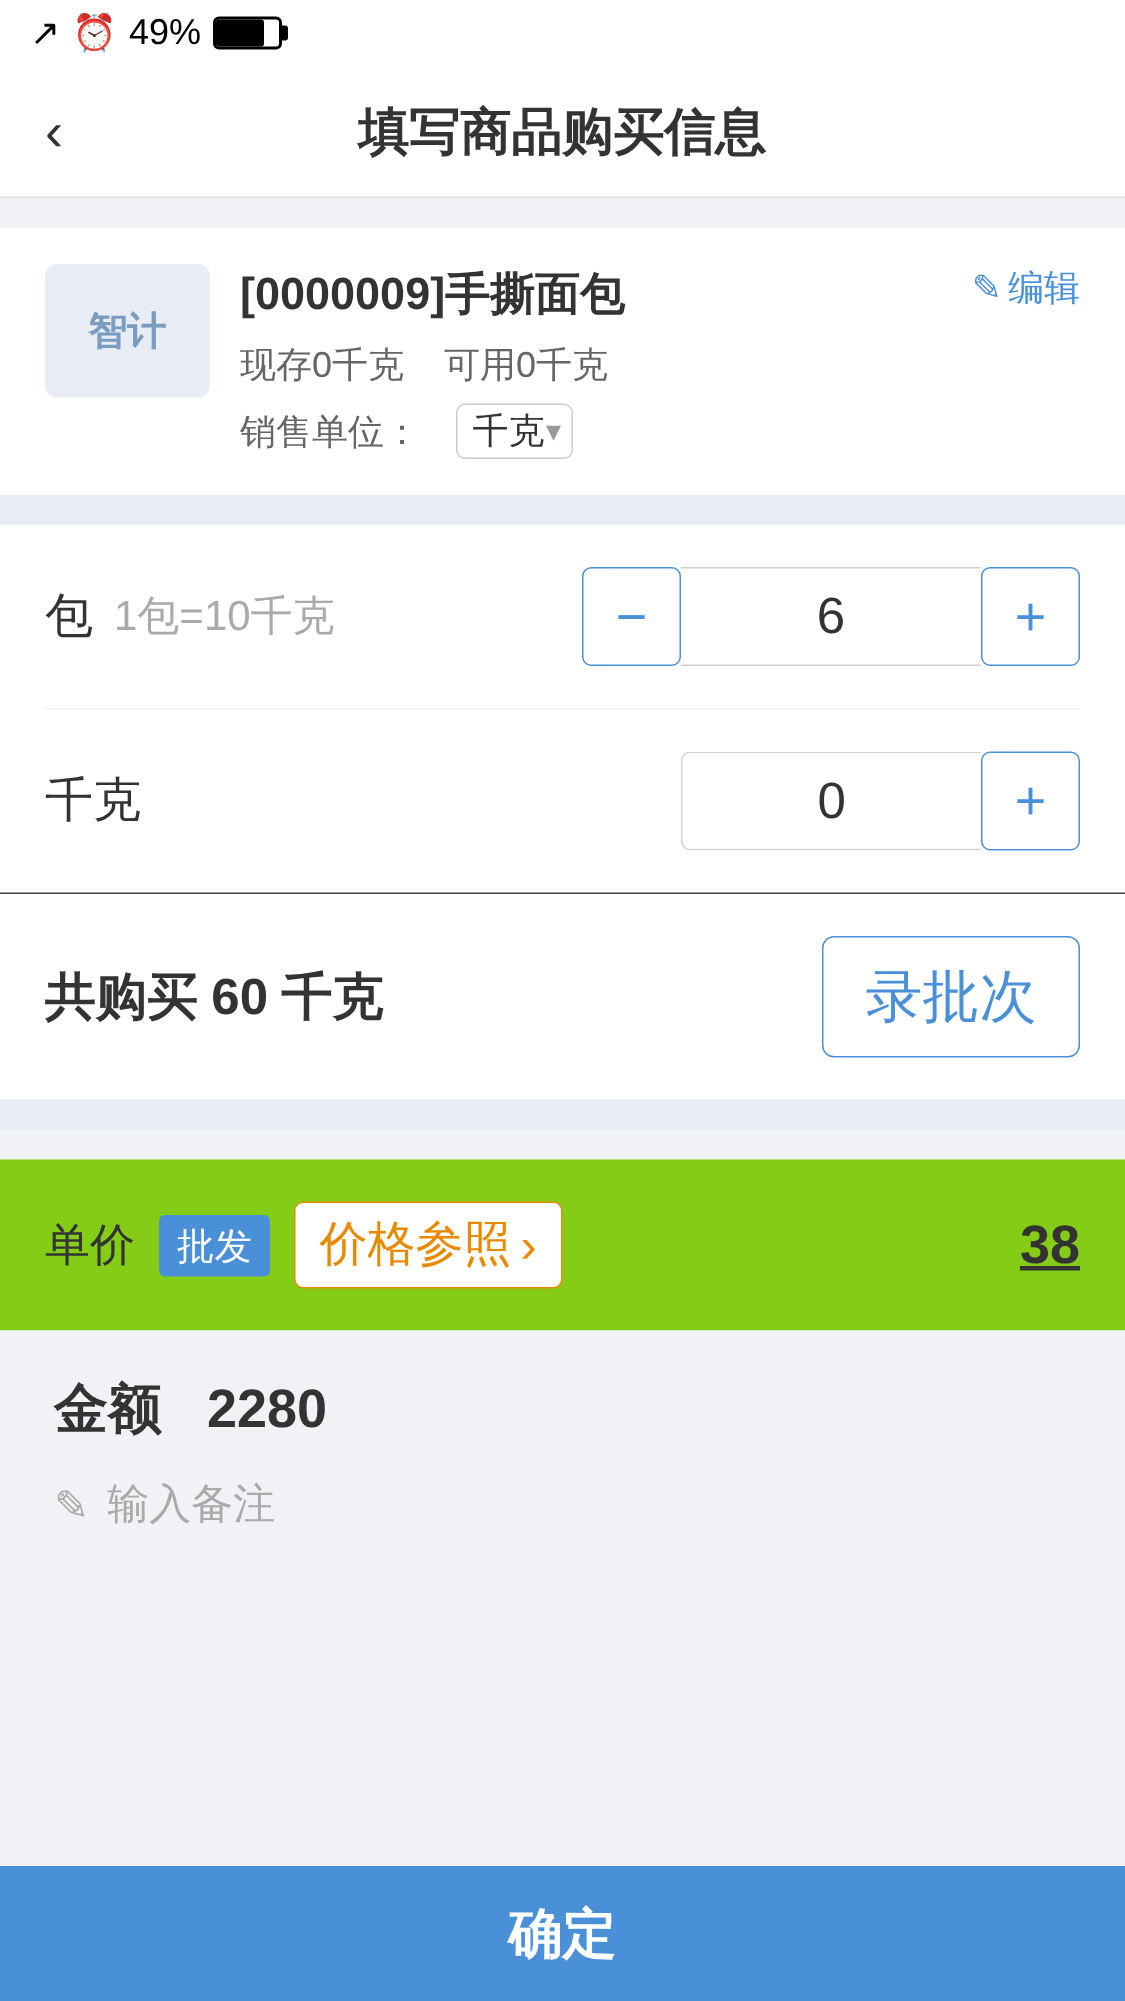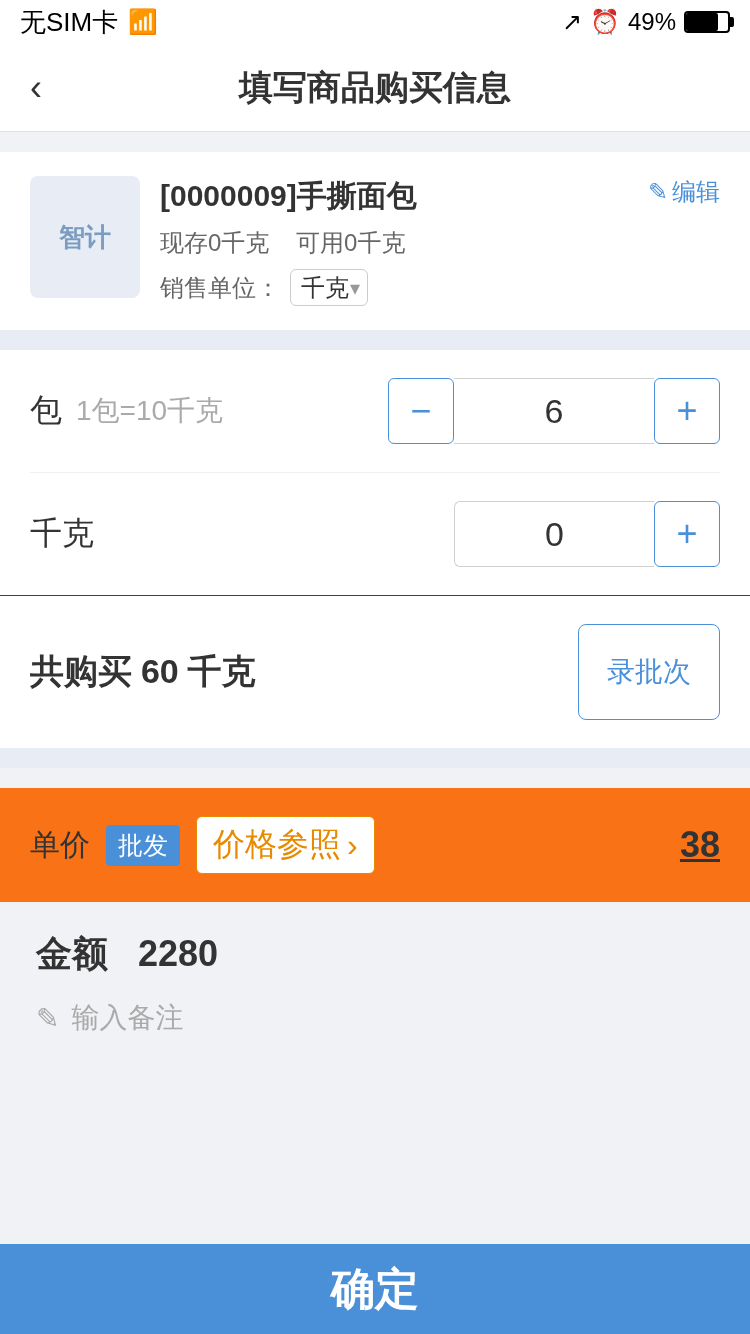--- a/index.html
+++ b/index.html
@@ -84,21 +84,21 @@
     .product-section {
       background: #fff;
       margin-top: 20px;
       padding: 24px 30px;
       display: flex;
       align-items: flex-start;
       gap: 20px;
     }
     .product-image {
       width: 110px;
-      height: 122px;
+      height: 89px;
       background: #e8edf5;
       border-radius: 8px;
       display: flex;
       align-items: center;
       justify-content: center;
       flex-shrink: 0;
     }
     .product-image .logo-text {
       font-size: 26px;
       color: #7a9cc0;
@@ -114,21 +114,21 @@
     .product-stock {
       font-size: 24px;
       color: #666;
       margin-bottom: 10px;
     }
     .product-unit {
       font-size: 24px;
       color: #666;
       display: flex;
       align-items: center;
-      gap: 10px;
+      gap: 24px;
     }
     .unit-select {
       border: 1px solid #ccc;
       border-radius: 6px;
       padding: 4px 18px 4px 10px;
       font-size: 24px;
       color: #333;
       background: #fff;
       appearance: none;
       position: relative;
@@ -238,29 +238,29 @@
     }
     .summary-text span {
       font-size: 34px;
       font-weight: 600;
       color: #333;
     }
     .batch-btn {
       border: 1.5px solid #4a90d9;
       color: #4a90d9;
       background: #fff;
-      font-size: 28px;
-      padding: 28px 28px;
+      font-size: 38px;
+      padding: 14px 28px;
       border-radius: 8px;
       cursor: pointer;
     }
 
     
     .price-section {
-      background: #f97316;
+      background: #84cc16;
       margin-top: 20px;
       padding: 28px 30px;
       display: flex;
       align-items: center;
       gap: 16px;
     }
     .price-label {
       font-size: 30px;
       color: #333;
     }
@@ -321,39 +321,35 @@
 
     
     .confirm-btn {
       position: fixed;
       bottom: 0;
       left: 0;
       width: 750px;
       height: 90px;
       background: #4a90d9;
       color: #fff;
-      font-size: 44px;
+      font-size: 36px;
       font-weight: 600;
       border: none;
       cursor: pointer;
       display: flex;
       align-items: center;
       justify-content: center;
     }
 
     .wifi-icon { font-size: 24px; }
   </style>
 </head>
 <body>
 
 <div class="status-bar">
-  <div class="status-left">
-    <span>无SIM卡</span>
-    <span class="wifi-icon">📶</span>
-  </div>
   <div class="status-right">
     <span>↗</span>
     <span>⏰</span>
     <span>49%</span>
     <div class="battery-icon">
       <div class="battery-fill"></div>
     </div>
   </div>
 </div>
 

